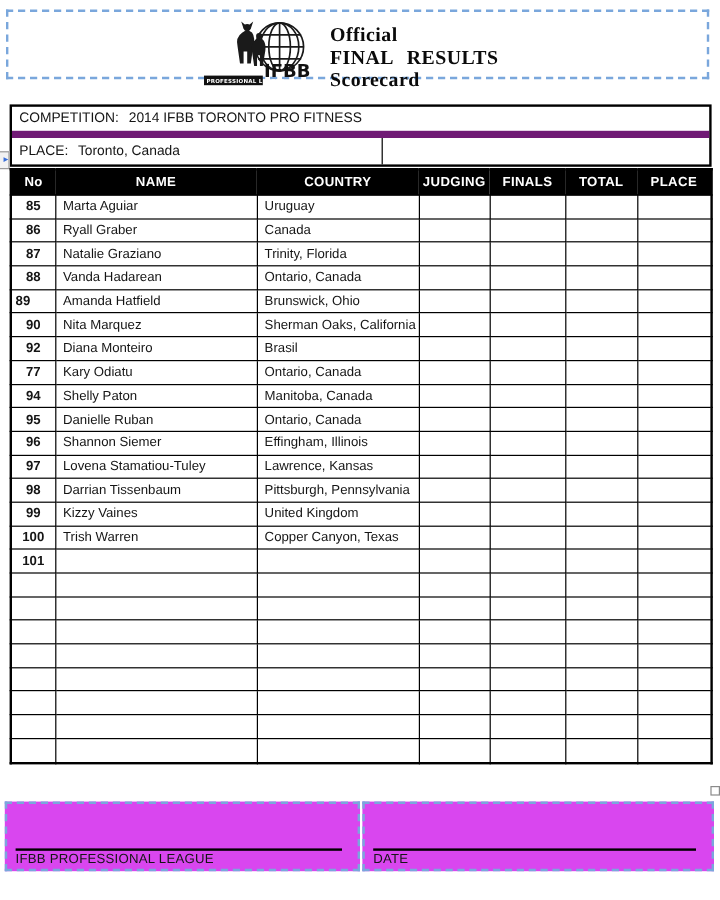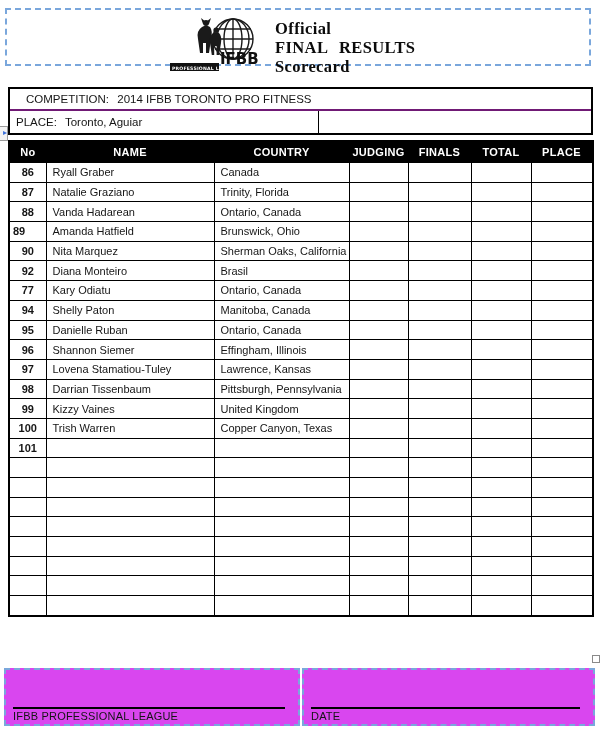--- a/index.html
+++ b/index.html
@@ -10,21 +10,21 @@
   .header-box{position:absolute;left:5px;top:8px;width:586px;height:58px;
               border:2px dashed #7aa7dc;box-sizing:border-box;background:#fff;}
   .logo{position:absolute;left:163px;top:4px;width:102px;height:58px;text-align:right;}
   .big-title{position:absolute;left:268px;top:9px;font-family:Liberation Serif, serif;
              font-weight:bold;font-size:16.5px;line-height:19px;color:#0b0b0b;letter-spacing:.4px;}
   .big-title .l2{word-spacing:7px;}
 
   
   .info-box{position:absolute;left:8px;top:87px;width:585px;border:2px solid #000;
             box-sizing:border-box;background:#fff;font-size:11.5px;}
-  .info-row1{height:20px;line-height:20px;border-bottom:2px solid #701a75;padding-left:16px;white-space:nowrap;}
+  .info-row1{height:20px;line-height:20px;border-bottom:6px solid #701a75;padding-left:6px;white-space:nowrap;}
   .info-row2{height:22px;line-height:22px;display:flex;}
   .info-place{width:309px;border-right:1px solid #000;padding-left:6px;box-sizing:border-box;white-space:nowrap;}
   .info-date{flex:1;padding-left:7px;white-space:nowrap;}
   .lbl{margin-right:5px;}
   .info-date .lbl{margin-right:16px;}
 
   
   .edge-marker{position:absolute;left:-3px;top:126px;width:9px;height:13px;background:#f2f2f2;
                border:1px solid #9a9a9a;font-size:8px;line-height:12px;color:#3a6fd8;
                text-align:right;overflow:hidden;}
@@ -91,21 +91,21 @@
   </div>
 
   <div class="info-box">
     <div class="info-row1">
       <span class="lbl">COMPETITION:</span>
       <span>2014 IFBB TORONTO PRO FITNESS</span>
     </div>
     <div class="info-row2">
       <div class="info-place">
         <span class="lbl">PLACE:</span>
-        <span>Toronto, Aguiar</span>
+        <span>Toronto, Canada</span>
       </div>
     </div>
   </div>
 
   <div class="edge-marker">▸</div>
   <div class="resize-handle"></div>
 
   <div class="results">
     <table>
       <colgroup>
@@ -123,20 +123,29 @@
           <th>NAME</th>
           <th>COUNTRY</th>
           <th>JUDGING</th>
           <th>FINALS</th>
           <th>TOTAL</th>
           <th>PLACE</th>
         </tr>
       </thead>
       <tbody>
           <tr>
+            <td>85</td>
+            <td>Marta Aguiar</td>
+            <td>Uruguay</td>
+            <td></td>
+            <td></td>
+            <td></td>
+            <td></td>
+          </tr>
+          <tr>
             <td>86</td>
             <td>Ryall Graber</td>
             <td>Canada</td>
             <td></td>
             <td></td>
             <td></td>
             <td></td>
           </tr>
           <tr>
             <td>87</td>

